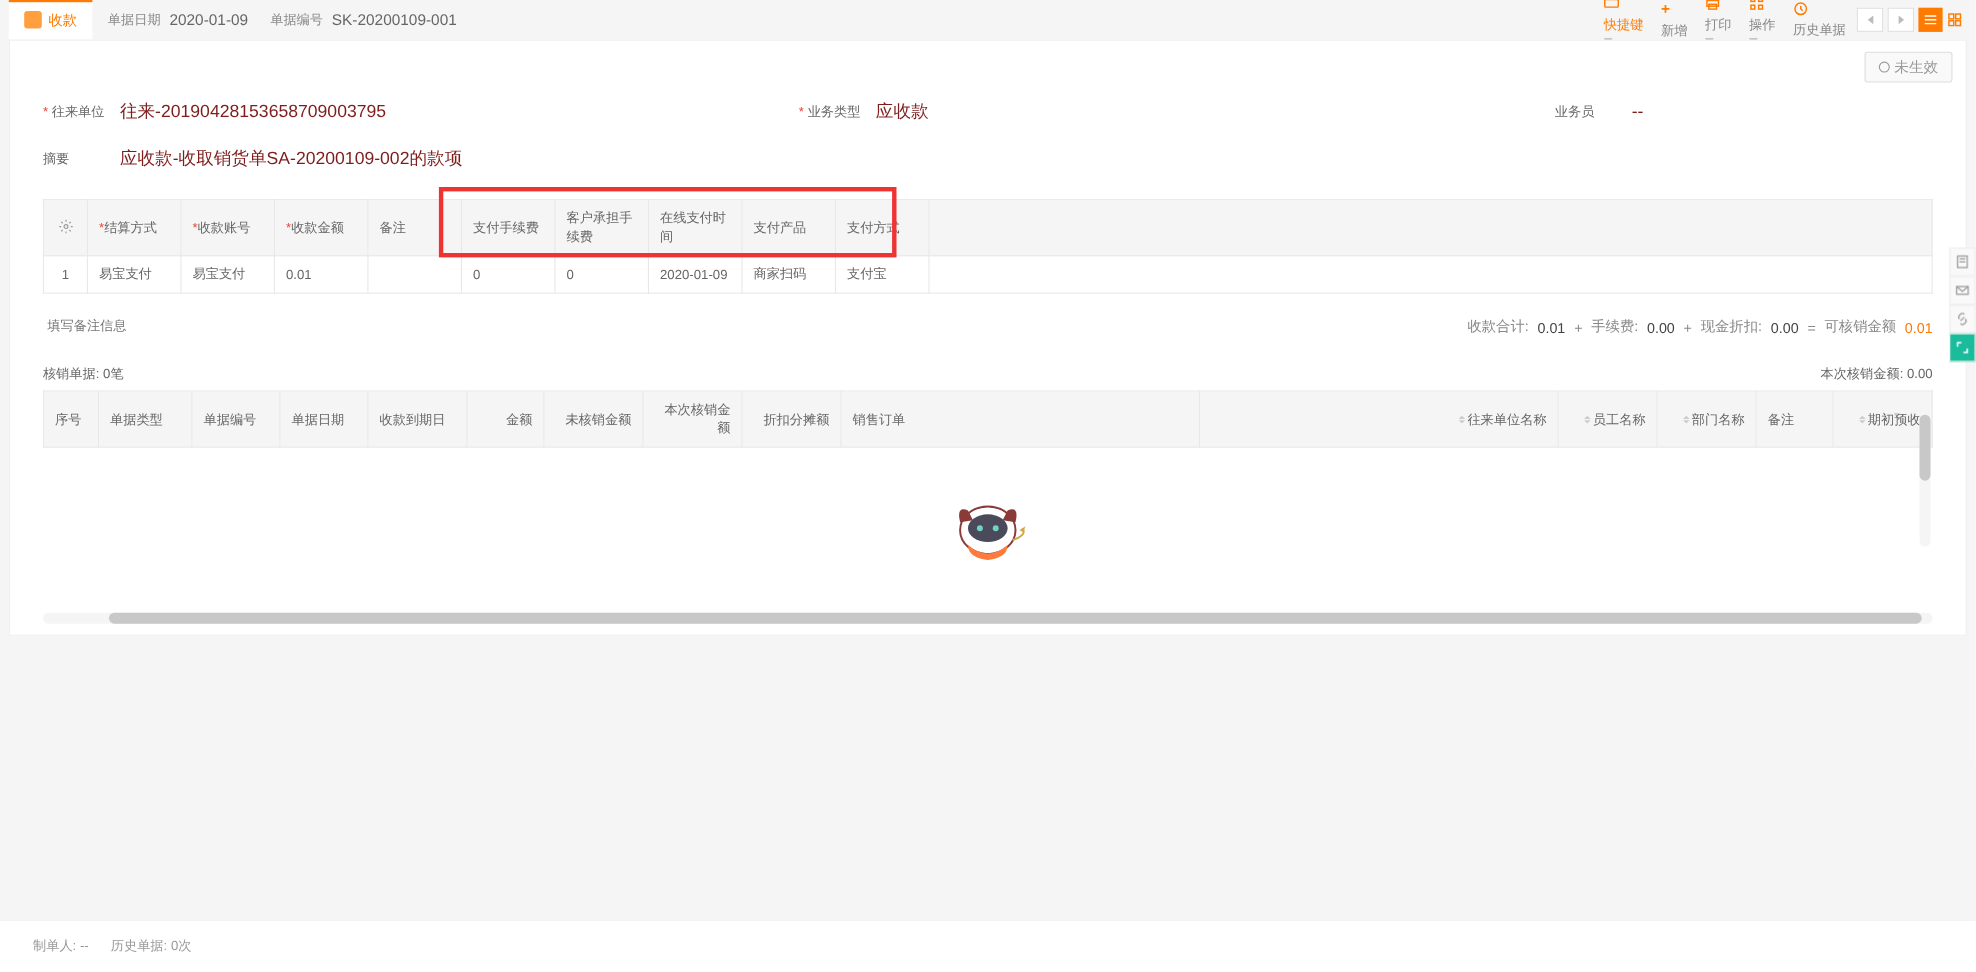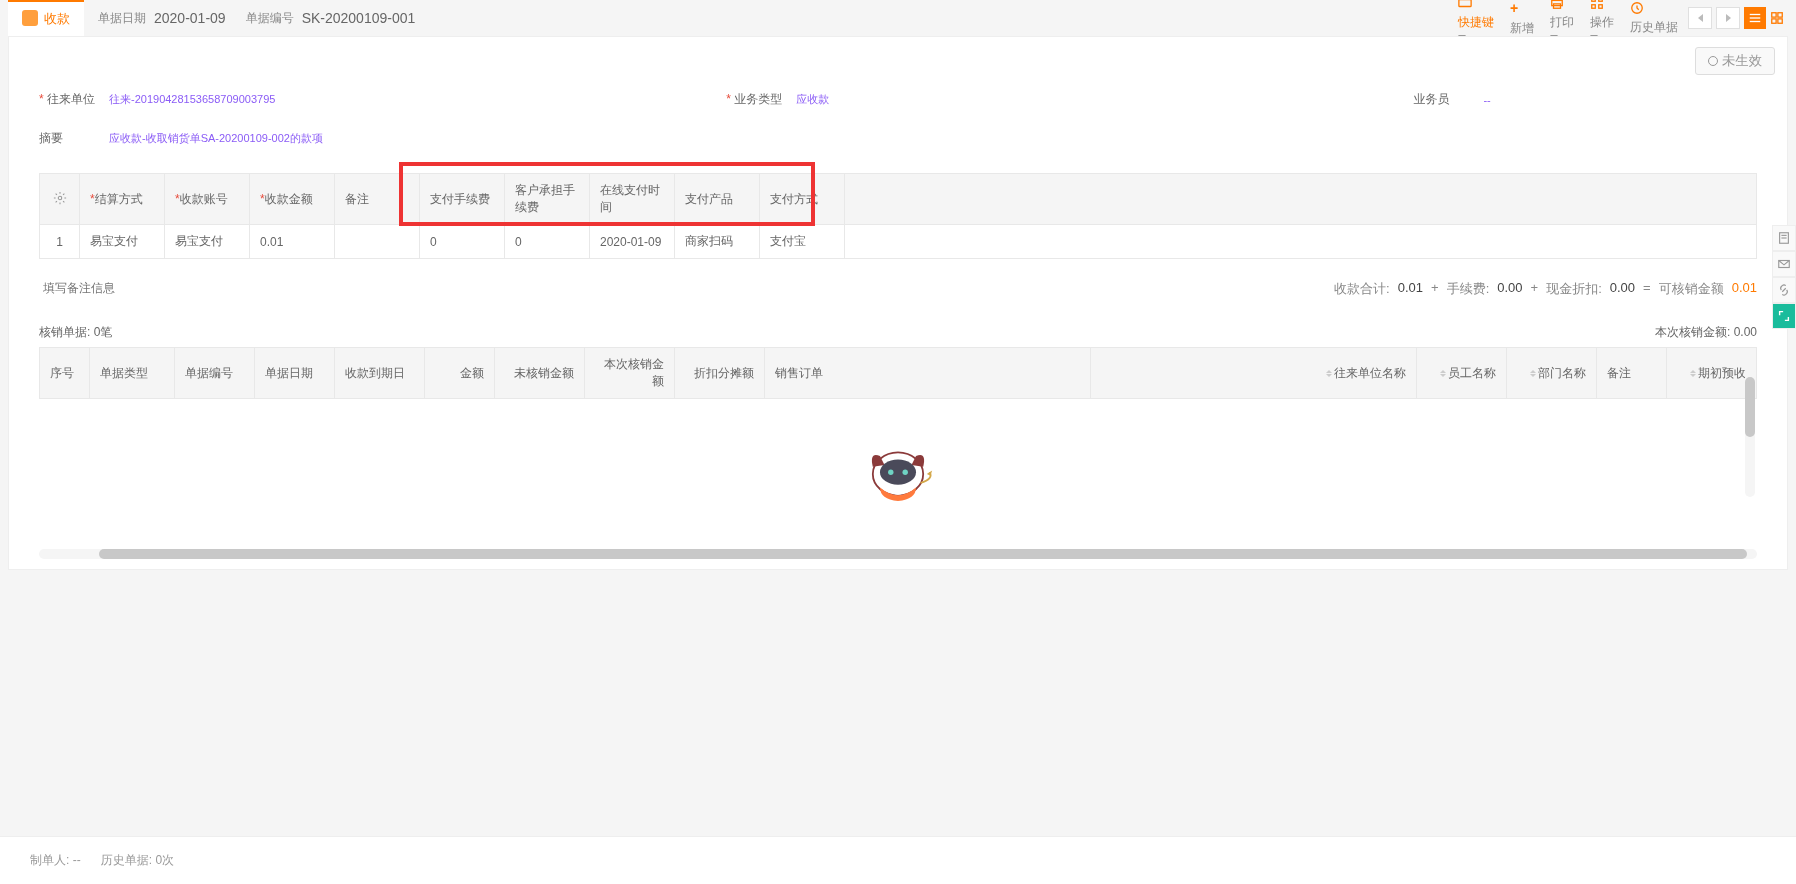--- a/index.html
+++ b/index.html
@@ -29,34 +29,34 @@
     .main-panel { background: #fff; margin: 0 8px; padding: 0; border: 1px solid #eee; }
     .status-row { display: flex; justify-content: flex-end; padding: 10px 12px; }
     .status-btn { border: 1px solid #ddd; background: #f9f9f9; color: #999; padding: 4px 12px; border-radius: 3px; display: flex; align-items: center; gap: 4px; }
     .status-ico { width: 10px; height: 10px; border: 1.5px solid #999; border-radius: 50%; position: relative; }
     .status-ico::after { content: ""; position: absolute; left: 3px; top: 2px; color: #999; font-size: 7px; }
 
     .form-row { display: flex; padding: 6px 30px; }
     .form-field { display: flex; align-items: center; gap: 10px; flex: 1; }
     .form-field .label { color: #666; min-width: 60px; text-align: left; font-size: 12px; }
     .form-field .req::before { content: "* "; color: #e74c3c; }
-    .form-field .value { color: #8b5cf6; font-size: 11px; }
+    .form-field .value { color: #7f1d1d; font-size: 16px; }
 
     .table-wrap { padding: 10px 30px; }
     table { border-collapse: collapse; width: 100%; table-layout: fixed; }
     th, td { border: 1px solid #e8e8e8; padding: 8px 10px; text-align: left; font-size: 12px; font-weight: normal; color: #666; }
     th { background: #f5f5f5; }
     th.req::before { content: "*"; color: #e74c3c; }
     .gear-cell { width: 40px; text-align: center; }
     .gear { width: 14px; height: 14px; }
     .highlight-overlay { position: absolute; border: 4px solid #e33; top: 156px; left: 421px; width: 419px; height: 64px; pointer-events: none; }
 
     .remark-row { display: flex; align-items: center; padding: 8px 30px; }
     .remark-input { flex: 1; max-width: 400px; color: #bbb; }
-    .totals { margin-left: auto; display: flex; align-items: flex-start; gap: 8px; color: #888; font-size: 13px; }
+    .totals { margin-left: auto; display: flex; align-items: flex-end; gap: 8px; color: #888; font-size: 13px; }
     .totals .num { color: #444; }
     .totals .orange-num { color: #ff7a00; }
 
     .verify-wrap { padding: 10px 30px 0; }
     .verify-header { display: flex; justify-content: space-between; padding: 6px 0; color: #666; }
     .verify-table th { font-size: 12px; }
     .sort-ico { display: inline-flex; flex-direction: column; gap: 1px; vertical-align: middle; margin-right: 2px; }
     .sort-ico span { width: 0; height: 0; border-left: 3px solid transparent; border-right: 3px solid transparent; }
     .sort-ico .up { border-bottom: 3px solid #ccc; }
     .sort-ico .down { border-top: 3px solid #ccc; }

